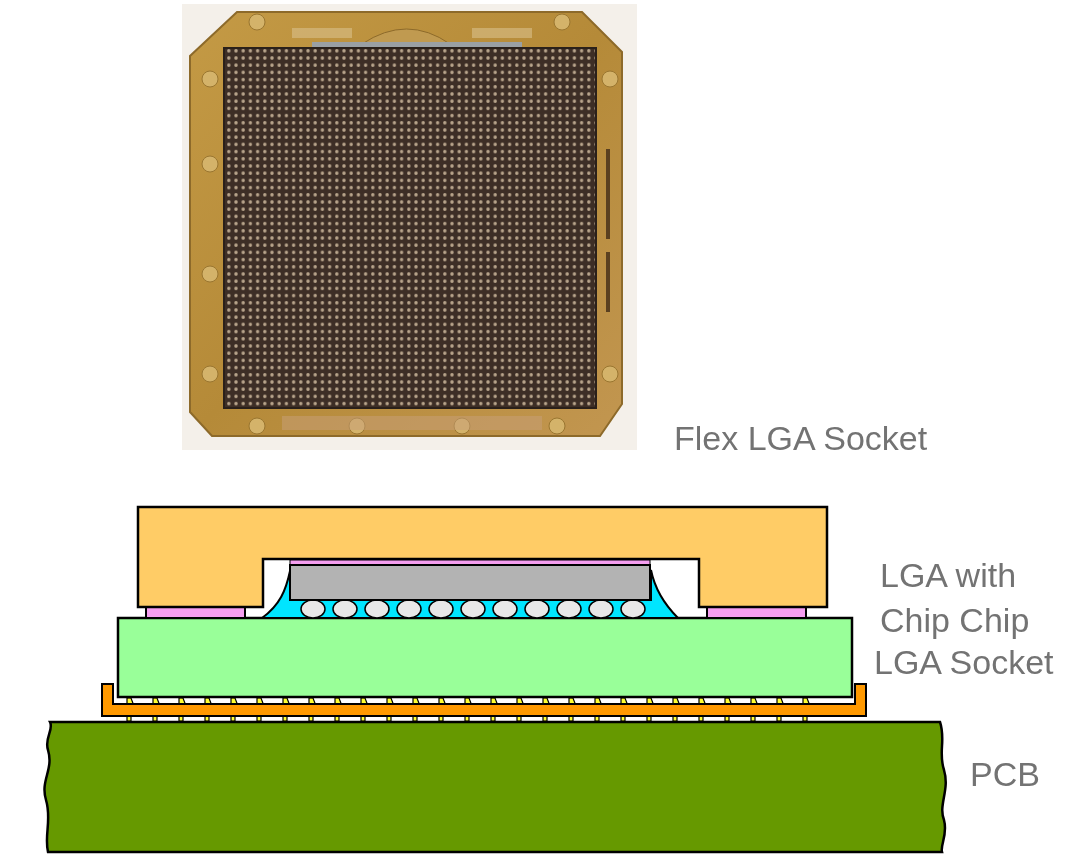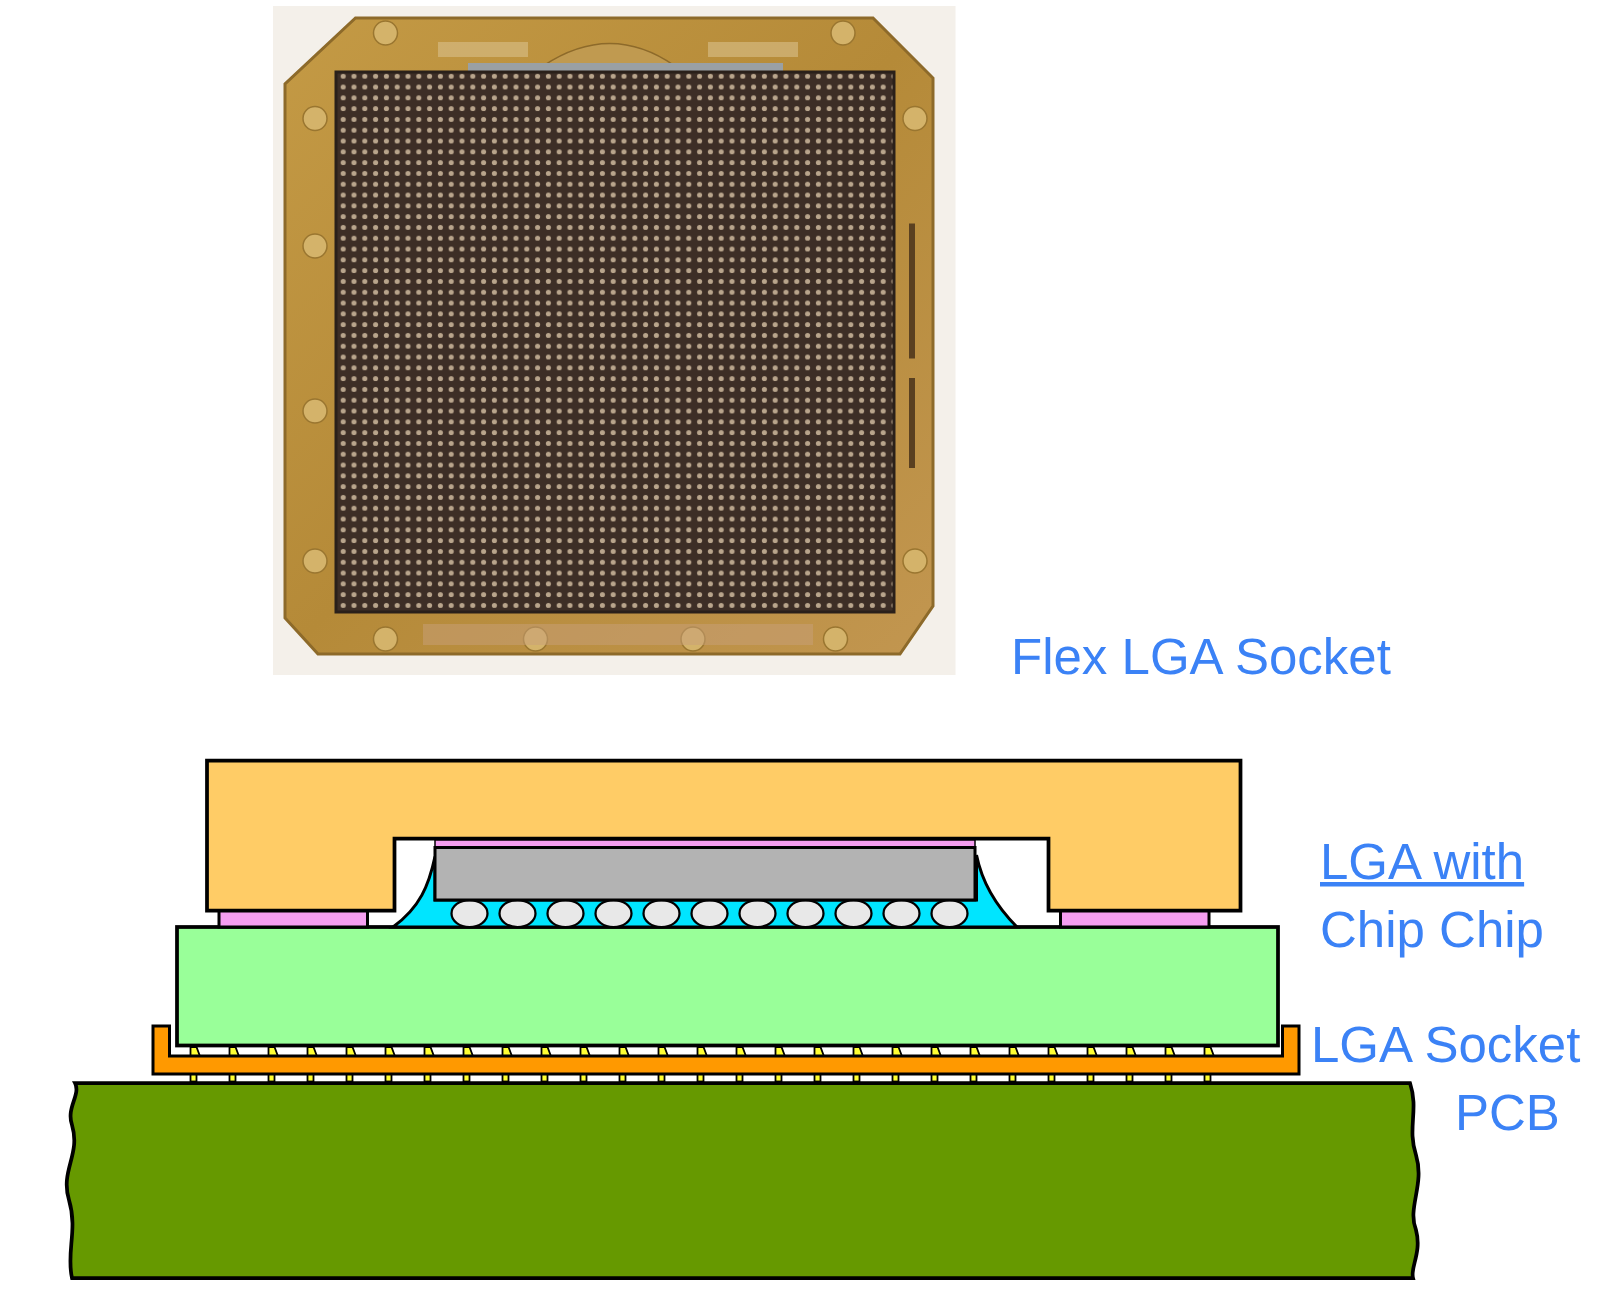--- a/index.html
+++ b/index.html
@@ -1,19 +1,19 @@
 <!DOCTYPE html>
 <html><head>
   <meta charset="utf-8">
   <style>
     html, body { margin: 0; padding: 0; background: #ffffff; }
     body { width: 1073px; height: 866px; position: relative; overflow: hidden; font-family: "Liberation Sans", sans-serif; }
     .photo { position: absolute; left: 182px; top: 4px; width: 455px; height: 446px; background: #f4f0ea; }
     .photo svg { display: block; }
-    .label { position: absolute; color: #3b82f6; font-family: "Liberation Sans", sans-serif; font-size: 34px; line-height: 40px; white-space: nowrap; }
+    .label { position: absolute; color: #737373; font-family: "Liberation Sans", sans-serif; font-size: 34px; line-height: 40px; white-space: nowrap; }
     .diagram { position: absolute; left: 0; top: 490px; }
   </style>
 </head>
 <body>
 
 <div class="photo">
   <svg width="455" height="446" viewBox="0 0 455 446">
     <defs>
       <pattern id="grid" x="0" y="0" width="7.2" height="7.2" patternUnits="userSpaceOnUse">
         <rect width="7.2" height="7.2" fill="#3d2e26"></rect>
@@ -146,16 +146,16 @@
       <ellipse cx="537" cy="609" rx="12" ry="9"></ellipse>
       <ellipse cx="569" cy="609" rx="12" ry="9"></ellipse>
     <ellipse cx="601" cy="609" rx="12" ry="9"></ellipse>
       <ellipse cx="633" cy="609" rx="12" ry="9"></ellipse>
   </g>
 
   <rect x="290" y="560" width="360" height="5" fill="#f59ef0" stroke="#000" stroke-width="1"></rect>
   <rect x="290" y="565" width="360" height="35" fill="#b3b3b3" stroke="#000" stroke-width="2"></rect>
 </svg>
 
-<div class="label" style="left:880px; top:555px;text-decoration:underline;">LGA with</div>
+<div class="label" style="left:880px; top:555px;">LGA with</div>
 <div class="label" style="left:880px; top:600px;">Chip Chip</div>
-<div class="label" style="left:874px; top:677px;text-align:center;">LGA Socket</div>
-<div class="label" style="left:970px; top:722px;">PCB</div>
+<div class="label" style="left:874px; top:642px;text-align:center;">LGA Socket</div>
+<div class="label" style="left:970px; top:754px;">PCB</div>
 
 </body></html>

